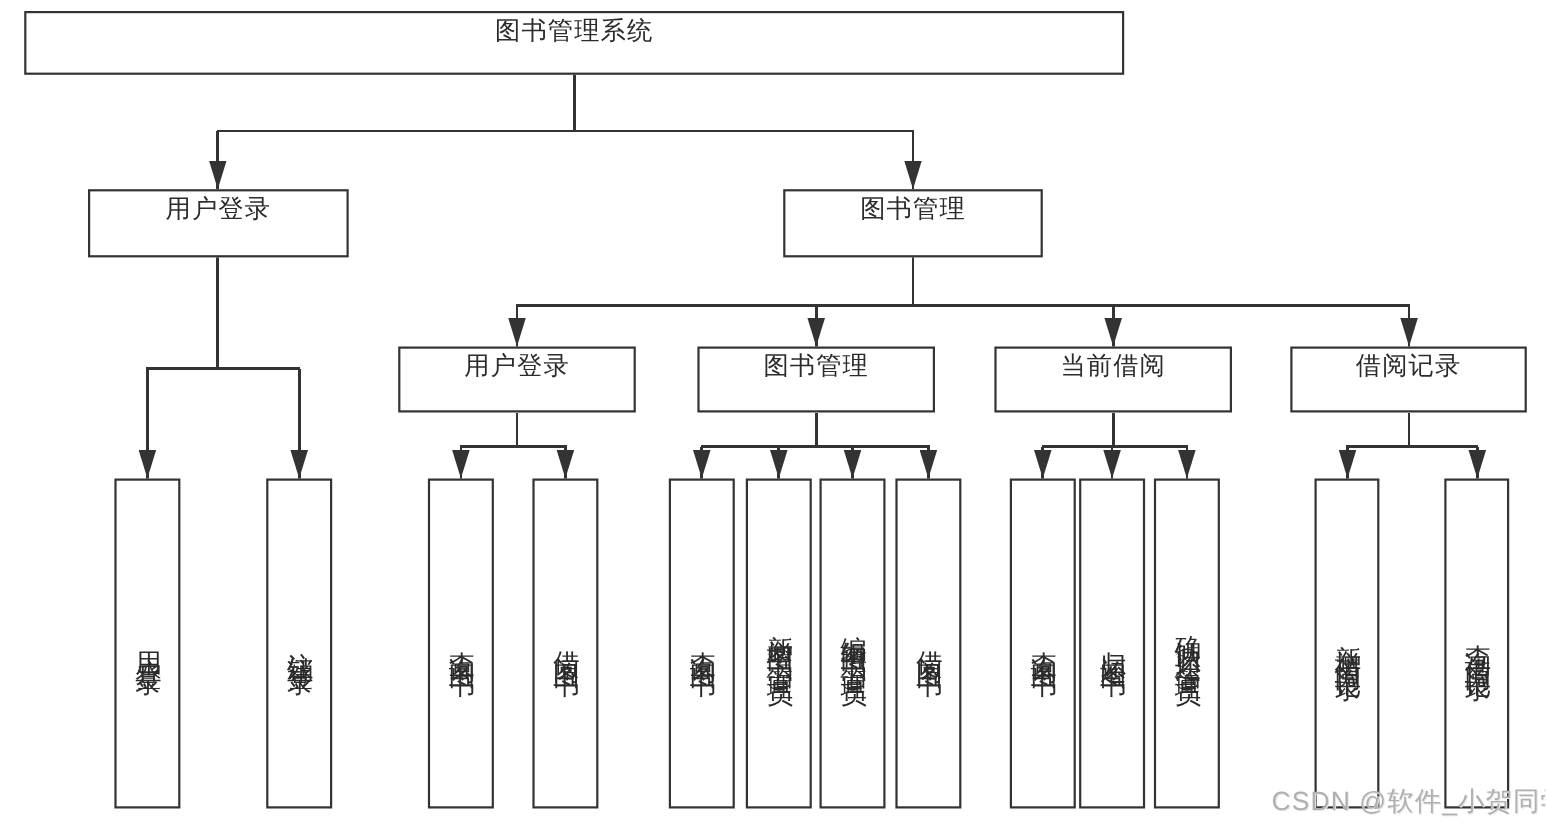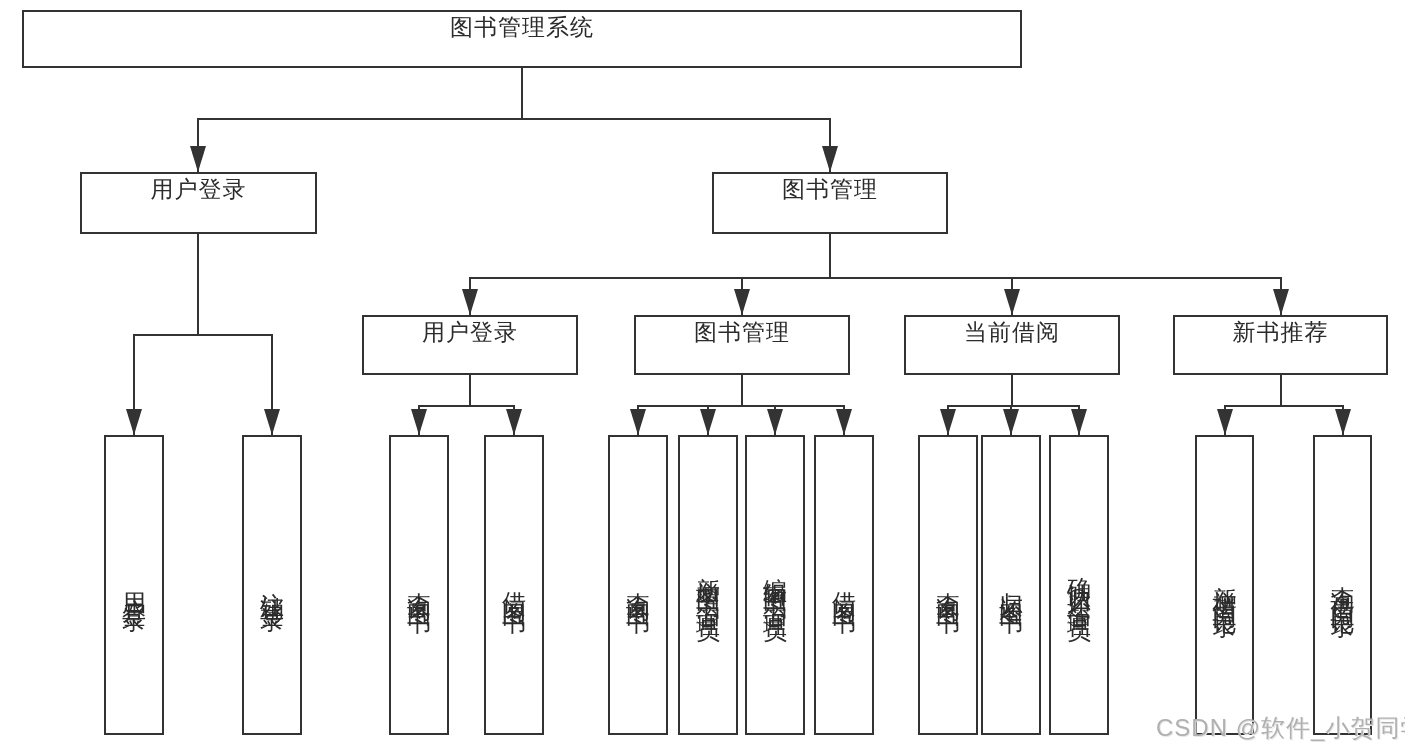--- a/index.html
+++ b/index.html
@@ -118,21 +118,21 @@
   <div class="node" style="left:362px;top:315px;width:216px;height:60px;">
     <span>用户登录</span>
   </div>
   <div class="node" style="left:634px;top:315px;width:216px;height:60px;">
     <span>图书管理</span>
   </div>
   <div class="node" style="left:904px;top:315px;width:216px;height:60px;">
     <span>当前借阅</span>
   </div>
   <div class="node" style="left:1173px;top:315px;width:215px;height:60px;">
-    <span>新书推荐</span>
+    <span>借阅记录</span>
   </div>
 
   <div class="node leaf" style="left:104px;top:435px;width:60px;height:300px;">
     <span class="vtext">用户登录</span>
   </div>
   <div class="node leaf" style="left:242px;top:435px;width:60px;height:300px;">
     <span class="vtext">注销登录</span>
   </div>
 
   <div class="node leaf" style="left:389px;top:435px;width:60px;height:300px;">

